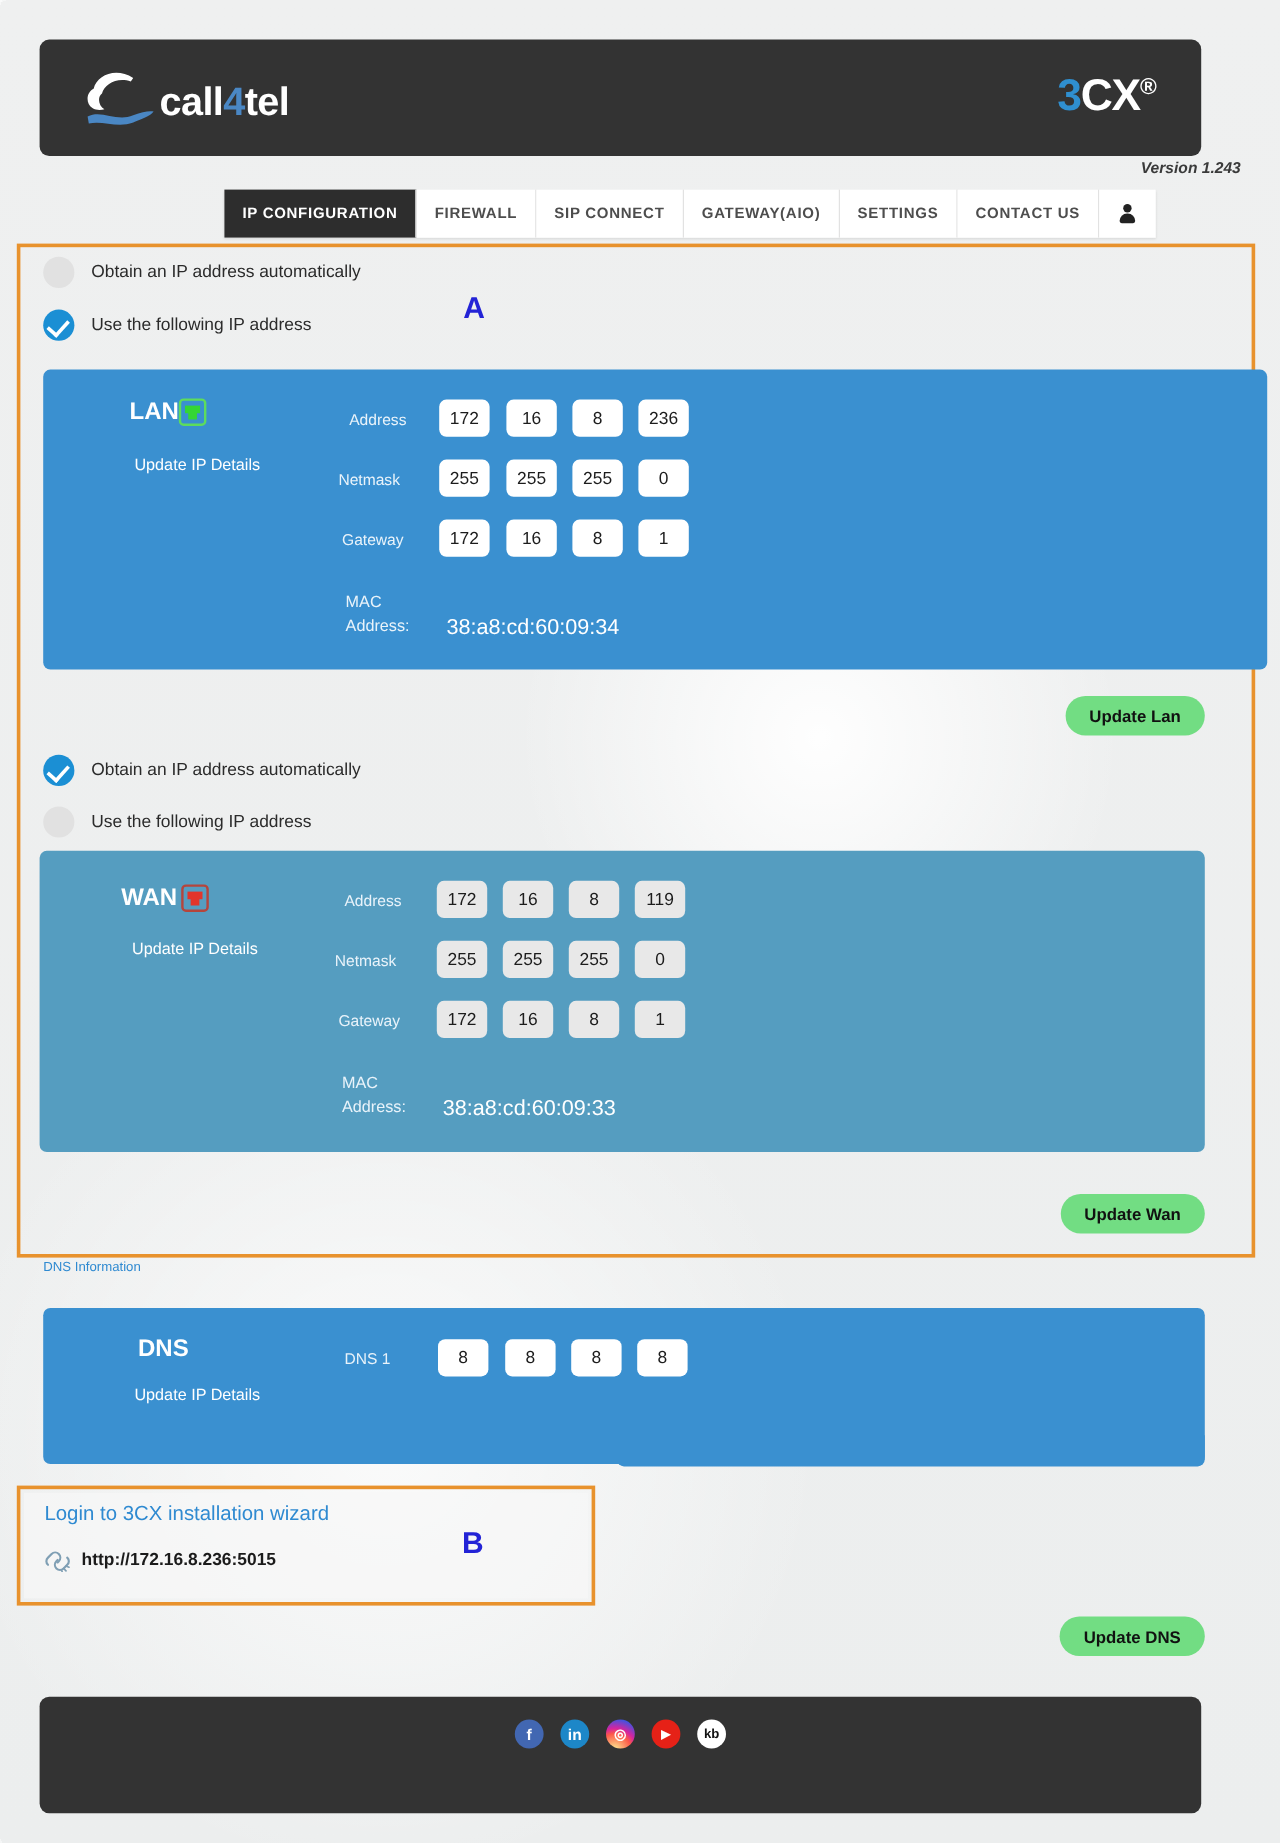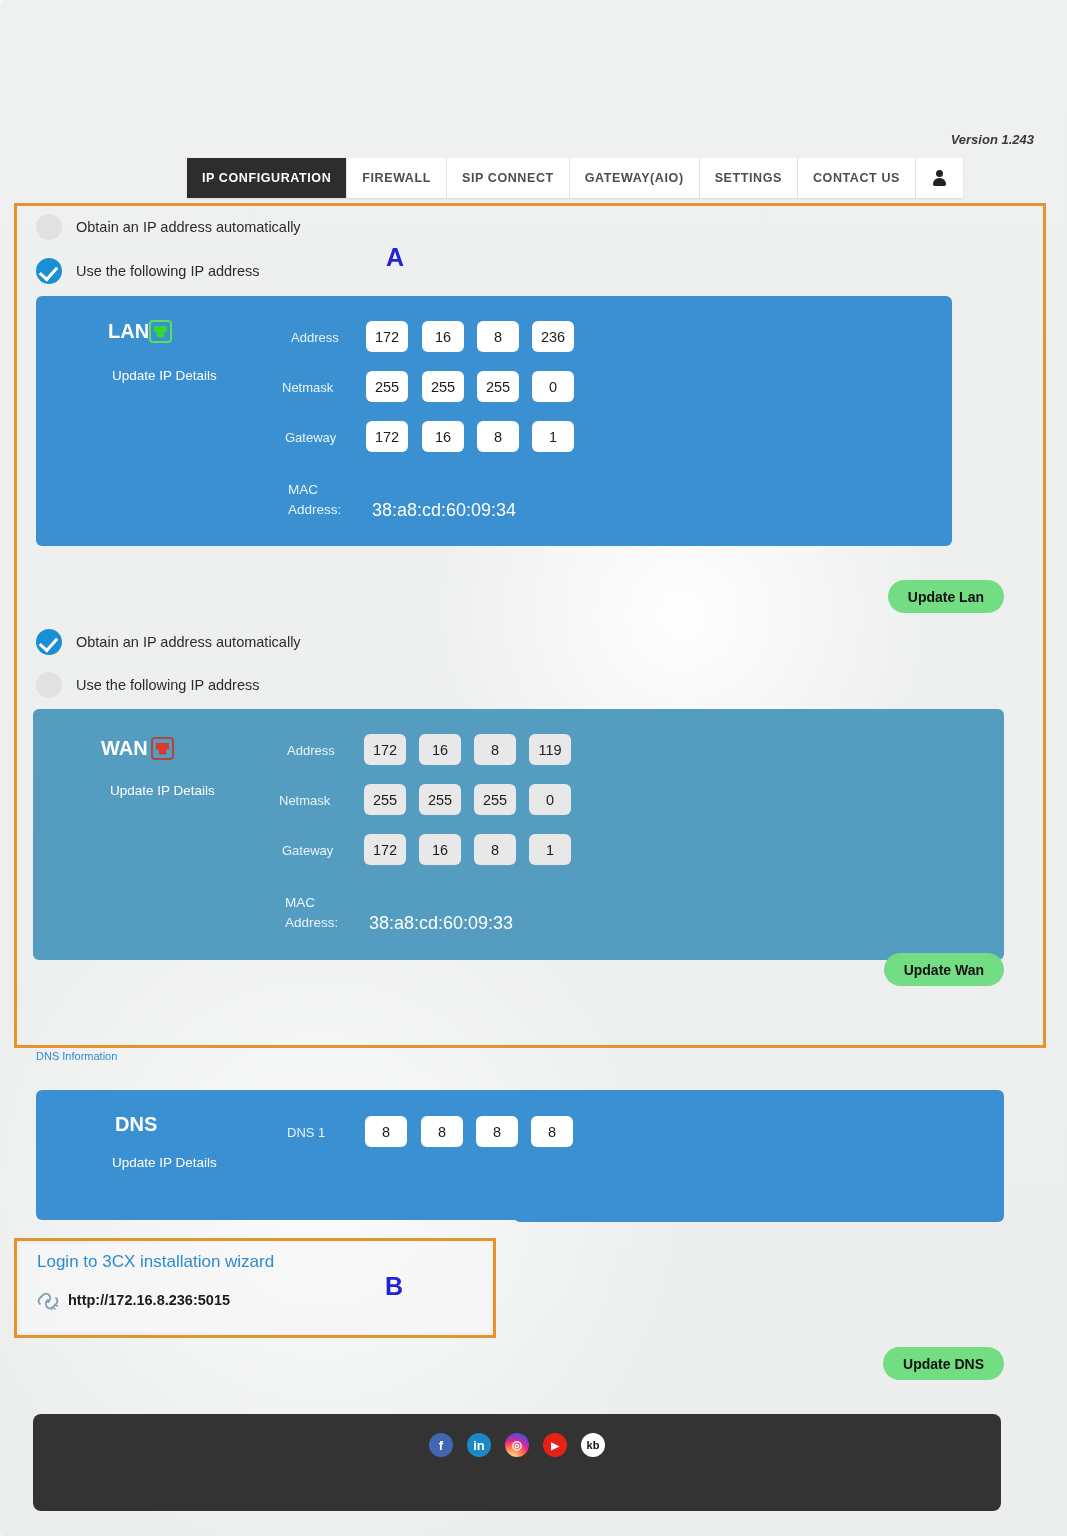--- a/index.html
+++ b/index.html
@@ -89,21 +89,21 @@
   .radio.on { background: #1b8fd4; }
   .radio.on::after {
     content: ""; position: absolute; left: 7px; top: 5px;
     width: 8px; height: 14px; border: solid #ffffff;
     border-width: 0 3px 3px 0; transform: rotate(42deg);
   }
   .radio-label { font-size: 14.5px; color: #2b2b2b; }
 
   
   .panel { position: absolute; border-radius: 6px; }
-  .panel.lan { left: 36px; top: 296px; width: 916px; height: 250px; background: #3a90d0; }
+  .panel.lan { left: 36px; top: 308px; width: 1020px; height: 250px; background: #3a90d0; }
   .panel.wan { left: 33px; top: 709px; width: 971px; height: 251px; background: #559dc0; }
   .panel.dns { left: 36px; top: 1090px; width: 968px; height: 130px; background: #3a90d0; }
   .panel.dns-tail { left: 514px; top: 1196px; width: 490px; height: 26px; background: #3a90d0; border-radius: 0 0 6px 6px; }
 
   .p-title { position: absolute; font-size: 20px; font-weight: bold; color: #ffffff; }
   .p-sub   { position: absolute; font-size: 13.5px; color: #ffffff; }
   .p-rowlbl{ position: absolute; font-size: 13px; color: #e9f3fa; }
   .p-mac-k { position: absolute; font-size: 13.5px; color: #e9f3fa; line-height: 20px; }
   .p-mac-v { position: absolute; font-size: 18px; color: #ffffff; }
 
@@ -131,21 +131,21 @@
 
   
   .btn-green {
     position: absolute; height: 33px; padding: 0 20px;
     background: #72dd83; border: none; border-radius: 17px;
     font-size: 14px; font-weight: bold; color: #111111; cursor: pointer;
     display: flex; align-items: center; justify-content: center;
     font-family: "Liberation Sans", sans-serif;
   }
   #btn-lan { right: 63px; top: 580px; }
-  #btn-wan { right: 63px; top: 953px; }
+  #btn-wan { right: 63px; top: 995px; }
   #btn-dns { right: 63px; top: 1347px; }
 
   
   .sec-head { position: absolute; font-size: 11px; color: #2f8ad1; font-weight: normal; }
   #dns-head { left: 36px; top: 1050px; }
 
   
   #login-panel { position: absolute; left: 20px; top: 1244px; width: 470px; height: 88px; background: rgba(247,248,248,.65); }
   #login-title { position: absolute; left: 17px; top: 8px; font-size: 17px; color: #2f8ad1; }
   #login-url   { position: absolute; left: 48px; top: 48px; font-size: 14.5px; color: #1b1b1b; font-weight: bold; }
@@ -175,20 +175,30 @@
     position: absolute; left: 0; right: 0; top: 54px; text-align: center;
     font-size: 12px; color: #e6e6e6; font-weight: bold;
   }
   .powered .lnk { color: #3f9ad8; }
 </style>
 </head>
 <body>
 
 <div id="page">
 
+  <div class="hdr">
+    <div class="logo">
+      <svg width="58" height="52" viewBox="0 0 58 52">
+        <path d="M40 7 C26 -2 10 4 7 16 C1 19 0 28 6 32 C9 34 13 34 16 33 C11 30 10 23 14 20 C16 12 27 6 38 10 Z" fill="#ffffff"></path>
+        <path d="M2 39 C14 33 26 44 40 38 C48 35 54 34 57 35 C54 39 48 41 40 44 C27 49 14 42 3 45 Z" fill="#4a87c4"></path>
+      </svg>
+      <div class="logo-text"><span>call</span><span class="blue">4</span><span>tel</span></div>
+    </div>
+    <div class="brand3cx"><span class="c3">3</span><span>CX</span><span class="dot">®</span></div>
+  </div>
   <div class="version">Version 1.243</div>
 
   <div class="nav">
     <div class="tab active">IP CONFIGURATION</div>
     <div class="tab">FIREWALL</div>
     <div class="tab">SIP CONNECT</div>
     <div class="tab">GATEWAY(AIO)</div>
     <div class="tab">SETTINGS</div>
     <div class="tab">CONTACT US</div>
     <div class="tab usr">

